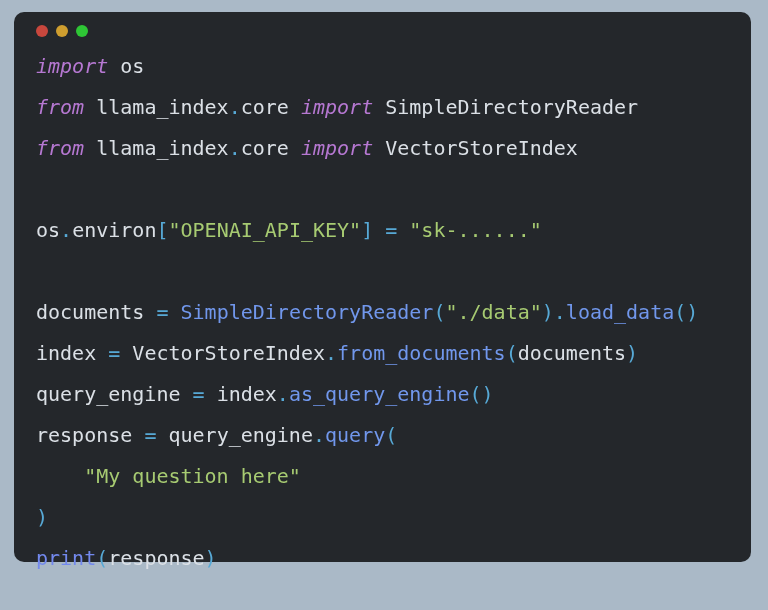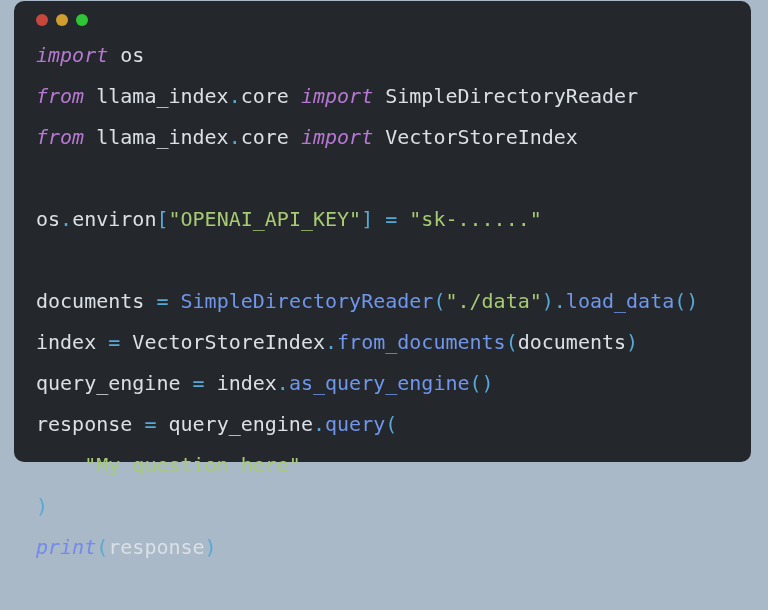--- a/index.html
+++ b/index.html
@@ -7,23 +7,23 @@
     padding: 0;
     width: 768px;
     height: 610px;
     background: var(--background, #aab9c7);
     font-family: "DejaVu Sans Mono", "Liberation Mono", monospace;
     overflow: hidden;
   }
   .window {
     position: absolute;
     left: 14px;
-    top: 1px;
+    top: 12px;
     width: 737px;
-    height: 461px;
+    height: 550px;
     background: var(--window, #24272b);
     border-radius: 10px;
     box-sizing: border-box;
     padding: 11px 18px 0 22px;
   }
   .titlebar {
     display: flex;
     align-items: center;
     gap: 8px;
     height: 14px;
@@ -42,21 +42,21 @@
     line-height: 41px;
     color: var(--plain, #dbe0e6);
   }
   .line {
     height: 41px;
     white-space: pre;
   }
   .tok-pln  { color: var(--plain, #dbe0e6); }
   .tok-kw   { color: var(--keyword, #b678d2); font-style: italic; }
   .tok-fn   { color: var(--function, #7197ec); }
-  .tok-kwfn { color: var(--builtin, #7389ee); font-style: italic; }
+  .tok-kwfn { color: var(--builtin, #7389ee); }
   .tok-pun  { color: var(--punctuation, #57a9d6); }
   .tok-str  { color: var(--string, #a7cb72); }
 </style>
 </head>
 <body>
 
 <div class="window">
   <div class="titlebar">
     <span class="dot" style="background: rgb(200, 71, 61);"></span>
     <span class="dot" style="background: rgb(207, 158, 47);"></span>

